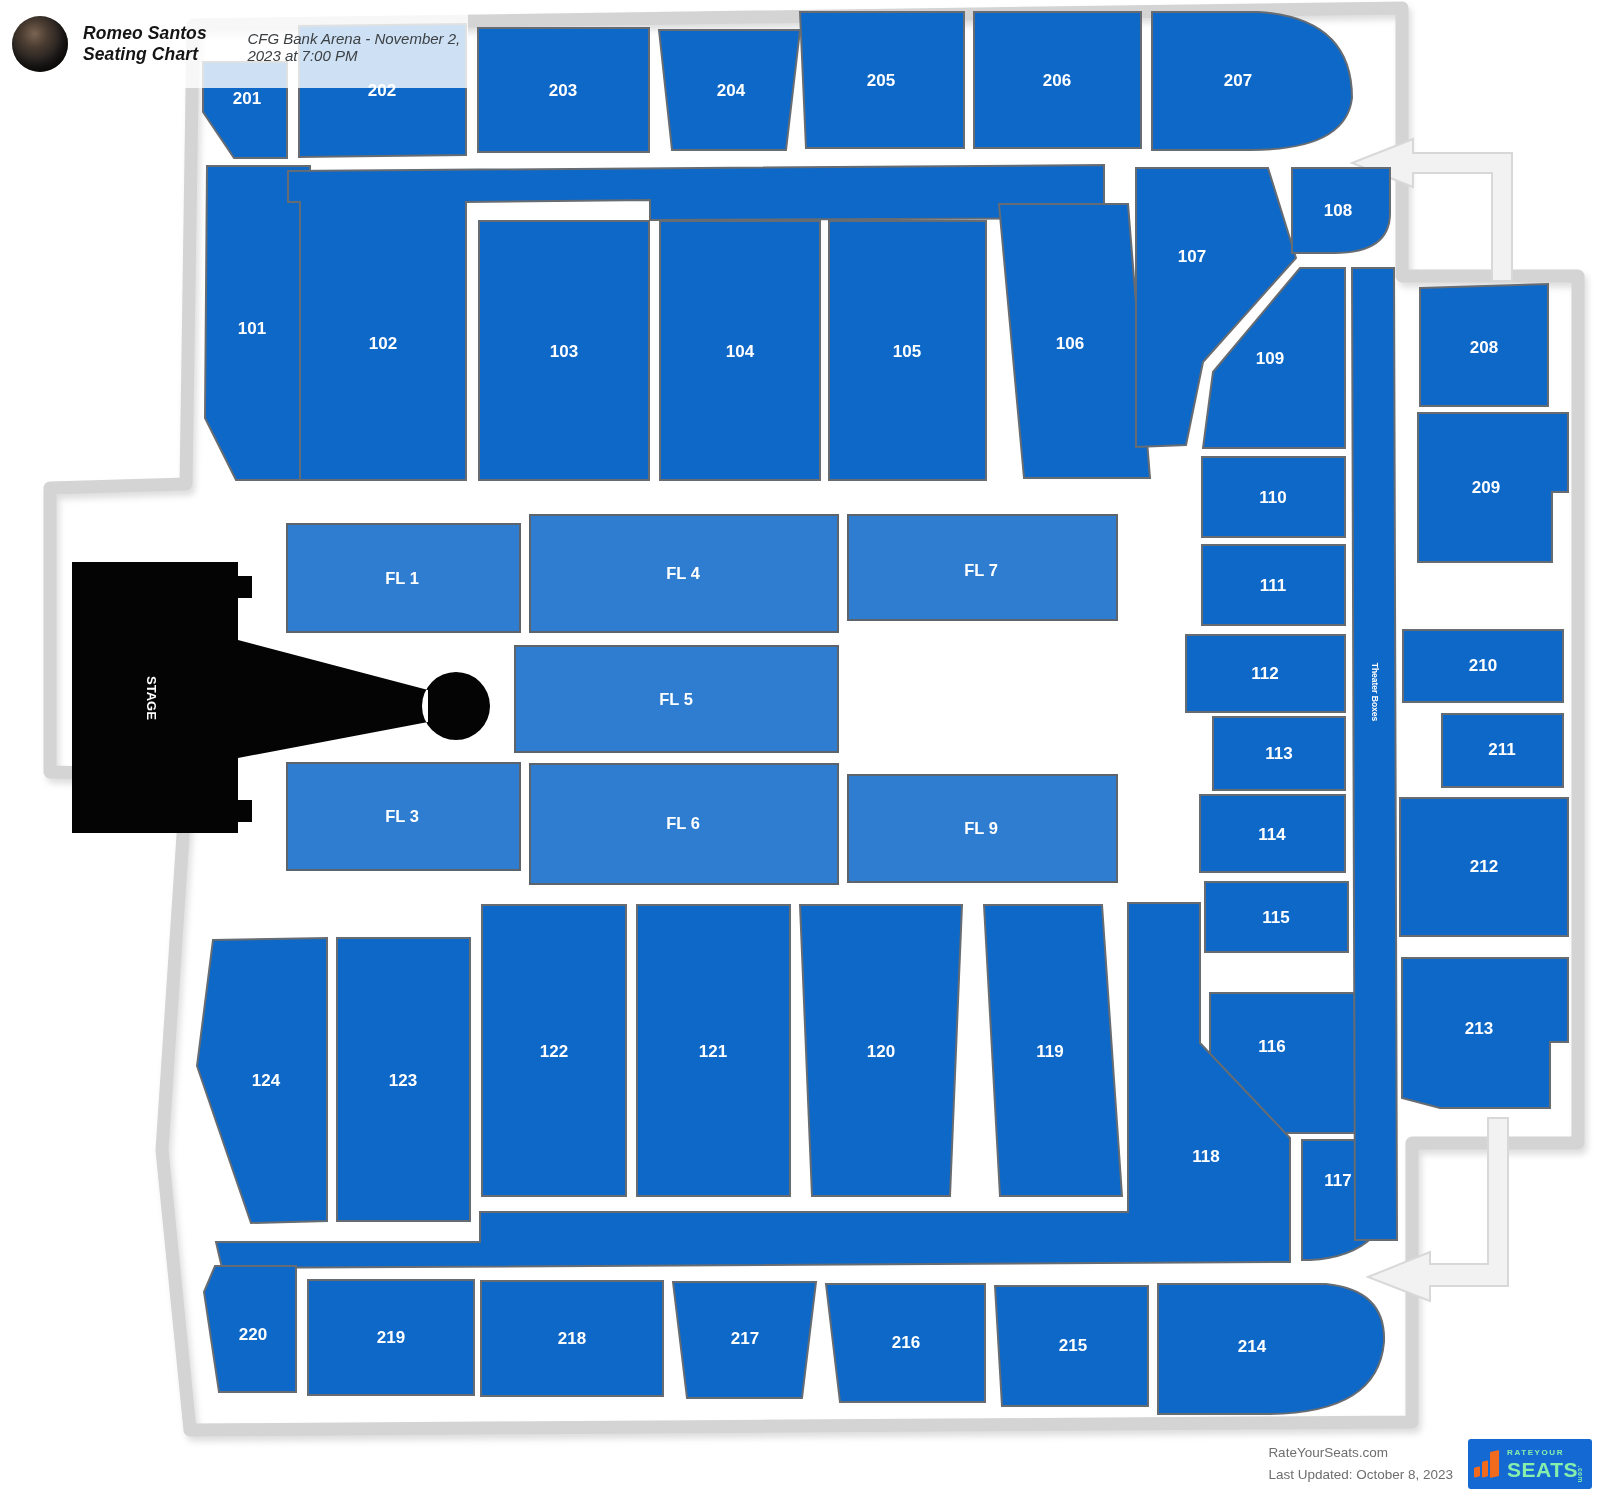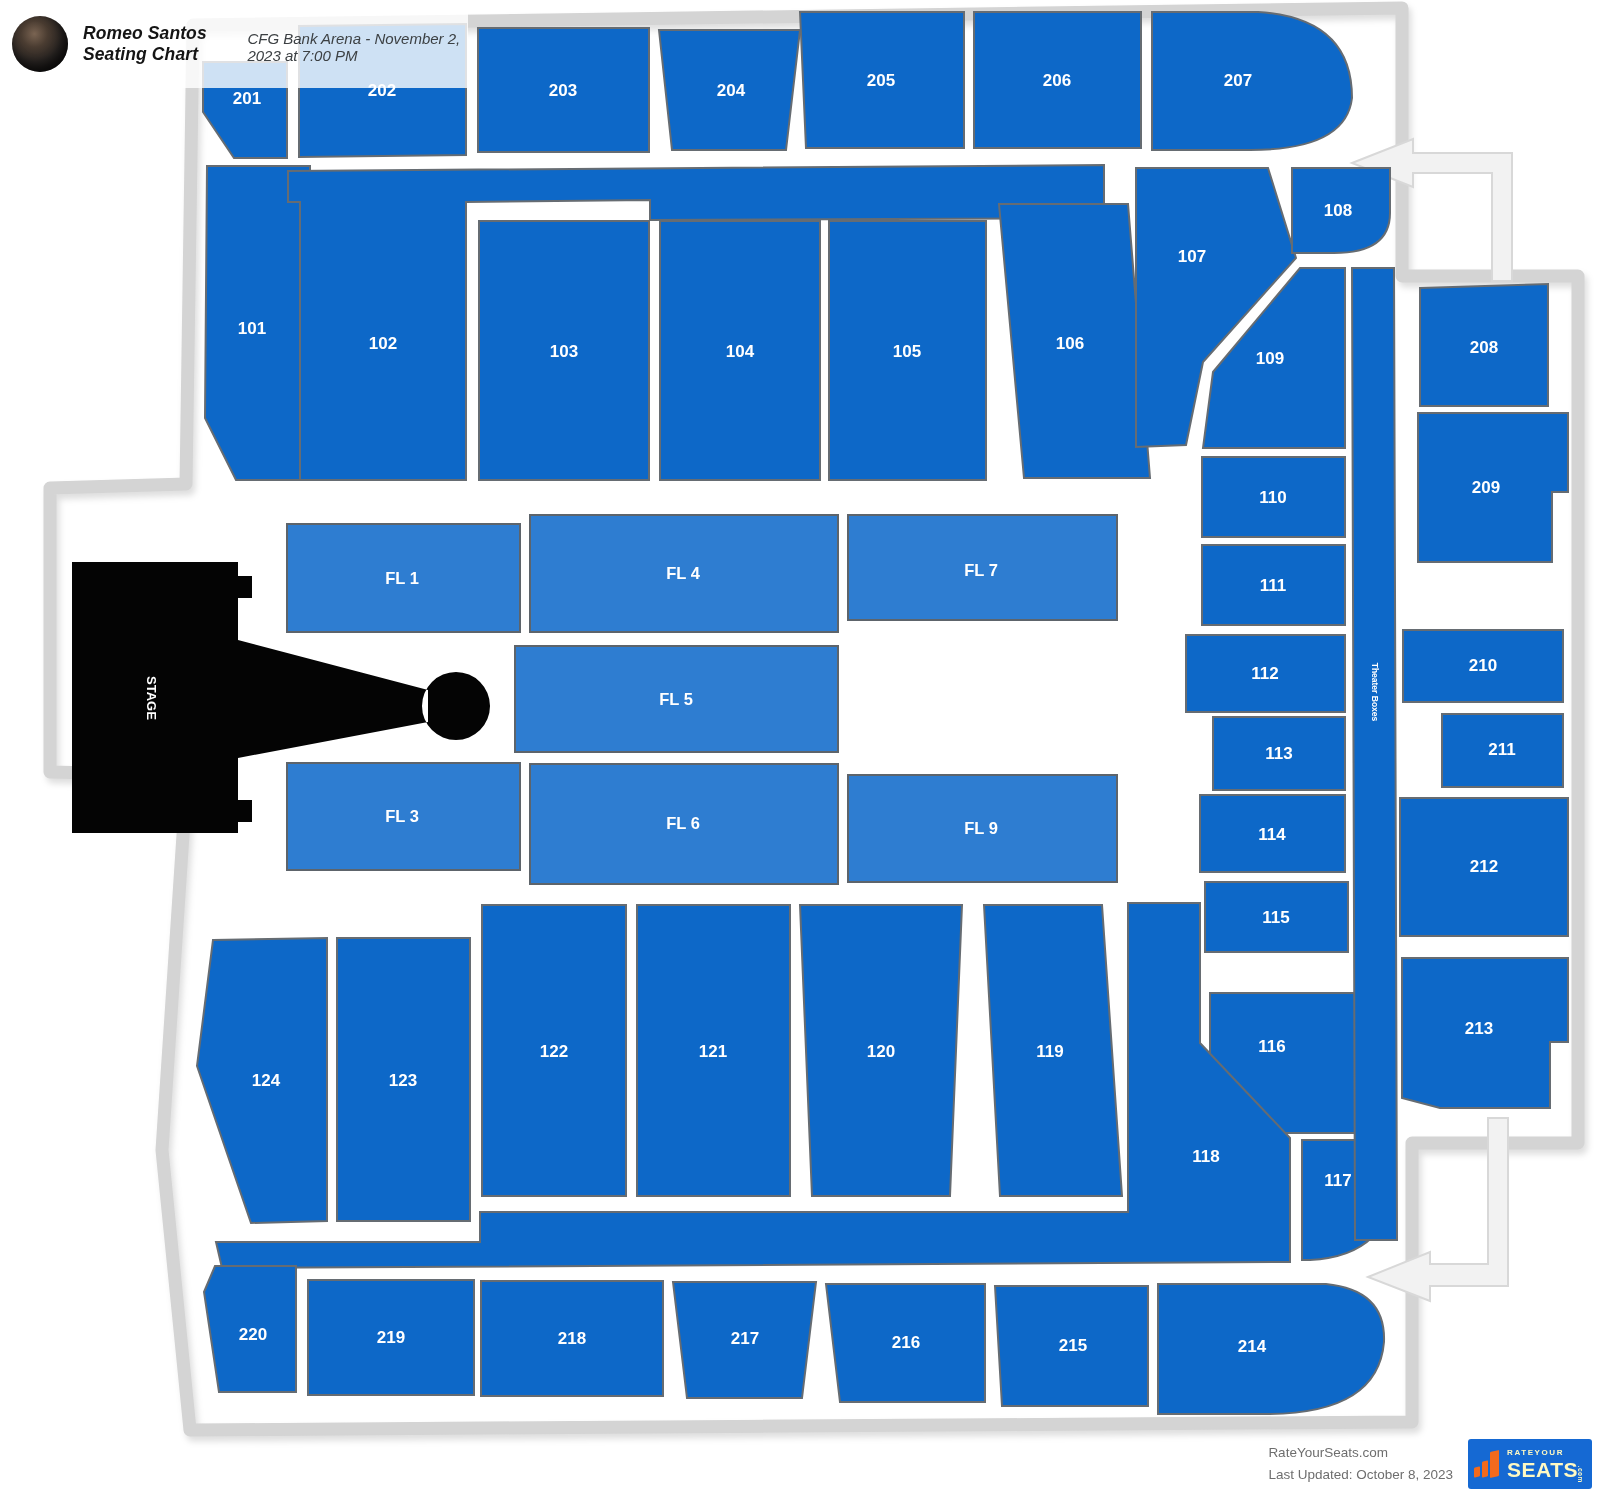--- a/index.html
+++ b/index.html
@@ -32,21 +32,21 @@
   .ftext{text-align:left;color:#6e6e6e;font-size:13.5px;line-height:1.6;}
   .logo{
     width:124px;height:50px;background:#1569d3;border-radius:3px;flex:none;
     display:flex;align-items:center;justify-content:center;gap:8px;cursor:pointer;
   }
   .logo-bars{display:flex;align-items:flex-end;gap:2px;height:26px;}
   .logo-bars i{display:block;background:#f26a1d;width:6px;transform:skewY(-14deg);border-radius:1px;}
   .logo-bars i:nth-child(1){height:10px;}
   .logo-bars i:nth-child(2){height:16px;}
   .logo-bars i:nth-child(3){height:26px;width:9px;}
-  .logo-text{color:#fef9c3;line-height:1;position:relative;padding-right:8px;}
+  .logo-text{color:#86efac;line-height:1;position:relative;padding-right:8px;}
   .lt-top{display:block;font-size:8px;letter-spacing:1.6px;font-weight:bold;margin-bottom:2px;}
   .lt-main{display:inline-block;font-size:21px;font-weight:bold;letter-spacing:.5px;}
   .lt-com{
     position:absolute;right:-2px;bottom:2px;font-size:6.5px;font-weight:bold;
     transform:rotate(90deg);transform-origin:center;letter-spacing:.5px;
   }
 </style>
 </head>
 <body>
 

